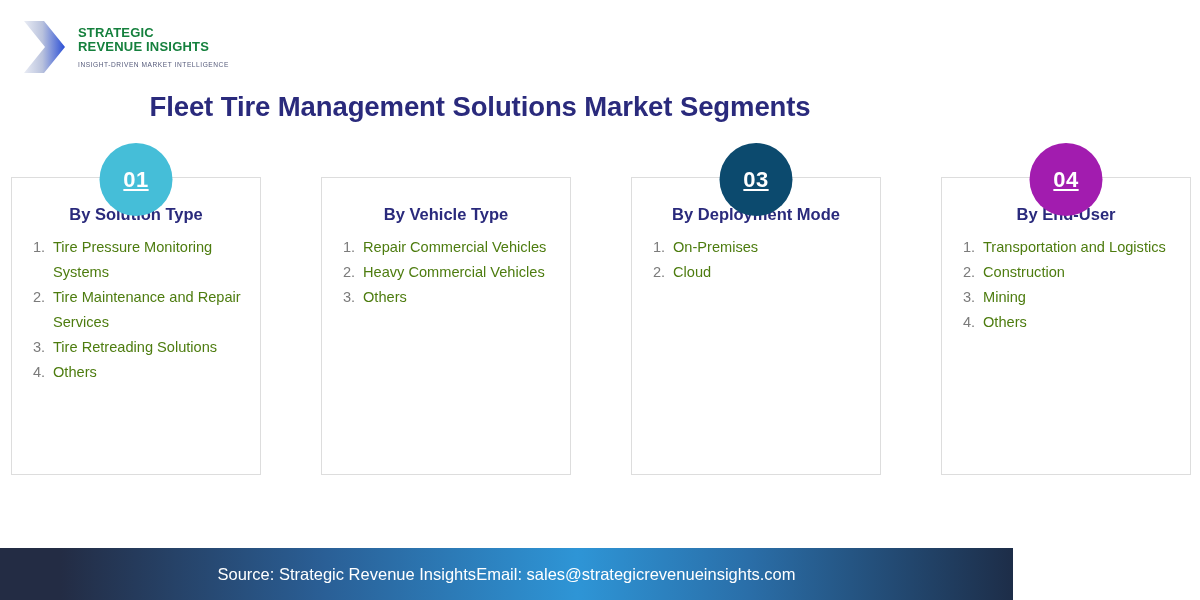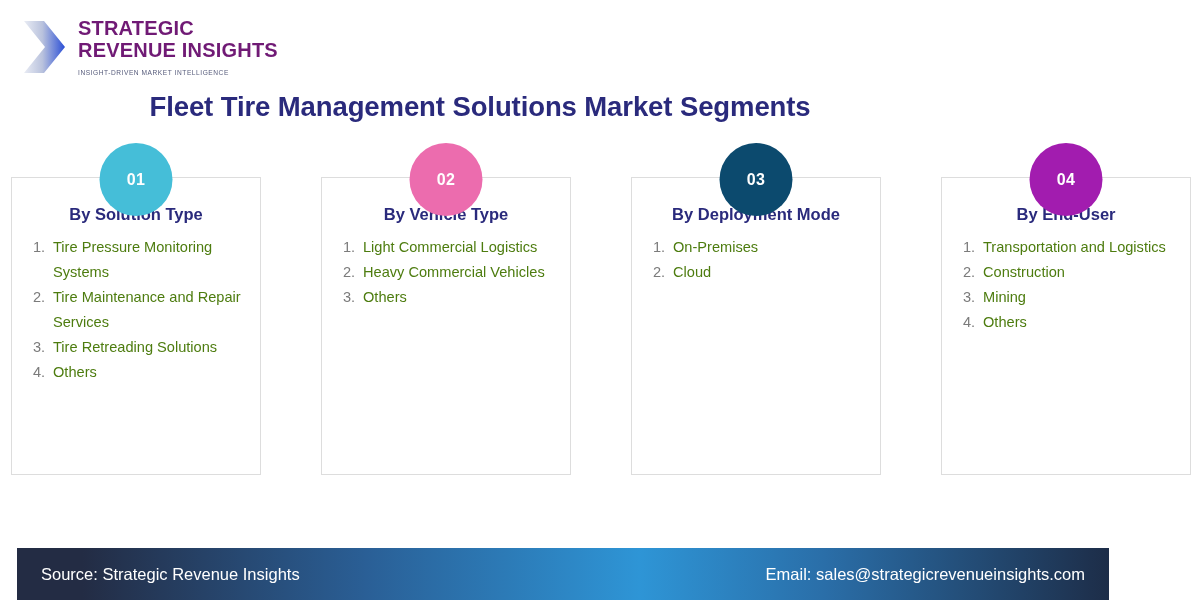--- a/index.html
+++ b/index.html
@@ -29,25 +29,25 @@
     gap: 10px;
   }
   .logo-mark {
     width: 46px;
     height: 58px;
     flex: 0 0 auto;
     display: block;
   }
   .logo-text { display: flex; flex-direction: column; justify-content: center; }
   .logo-name {
-    font-size: 20px;
+    font-size: 13px;
     font-weight: bold;
     line-height: 1.08;
     letter-spacing: 0.2px;
-    color: #701a75;
+    color: #15803d;
     font-family: "Liberation Sans", sans-serif;
   }
   .logo-tagline {
     margin-top: 7px;
     font-size: 6.6px;
     letter-spacing: 0.55px;
     color: #555a7a;
     font-family: "Liberation Sans", sans-serif;
   }
 
@@ -97,25 +97,26 @@
     left: 50%;
     top: 0;
     transform: translateX(-50%);
     width: 73px;
     height: 73px;
     border-radius: 50%;
     display: flex;
     align-items: center;
     justify-content: center;
     color: #ffffff;
-    font-size: 16px;
+    font-size: 22px;
     font-weight: bold;
     letter-spacing: 0.4px;
     z-index: 3;
     font-family: "Liberation Sans", sans-serif;
+    text-decoration: underline;
   }
 
   .card-title {
     position: absolute;
     left: 0;
     top: 62px;
     width: 250px;
     text-align: center;
     font-size: 16.5px;
     font-weight: bold;
@@ -147,27 +148,26 @@
   .li-text {
     flex: 1 1 auto;
     color: #4d7c0f;
   }
 
   
   .footer {
     position: absolute;
     left: 0;
     top: 548px;
-    width: 1092px;
+    width: 1013px;
     height: 52px;
     display: flex;
     align-items: center;
-    justify-content: space-between;
+    justify-content: center;
     padding: 0 24px;
-    margin-left: 17px;
   }
   .footer-text {
     color: #ffffff;
     font-size: 16.5px;
     font-family: "Liberation Sans", sans-serif;
     white-space: nowrap;
   }
 </style>
 </head>
 <body>
@@ -215,26 +215,25 @@
             <span class="li-text">Tire Retreading Solutions</span>
           </li>
           <li>
             <span class="li-num">4.</span>
             <span class="li-text">Others</span>
           </li>
         </ul>
       </div>
       <div class="card-wrap">
         <div class="card"></div>
-        <div class="badge" style="background: rgb(236, 108, 174);">02</div>
         <div class="card-title">By Vehicle Type</div>
         <ul class="card-list">
           <li>
             <span class="li-num">1.</span>
-            <span class="li-text">Light Commercial Logistics</span>
+            <span class="li-text">Repair Commercial Vehicles</span>
           </li>
           <li>
             <span class="li-num">2.</span>
             <span class="li-text">Heavy Commercial Vehicles</span>
           </li>
           <li>
             <span class="li-num">3.</span>
             <span class="li-text">Others</span>
           </li>
         </ul>

